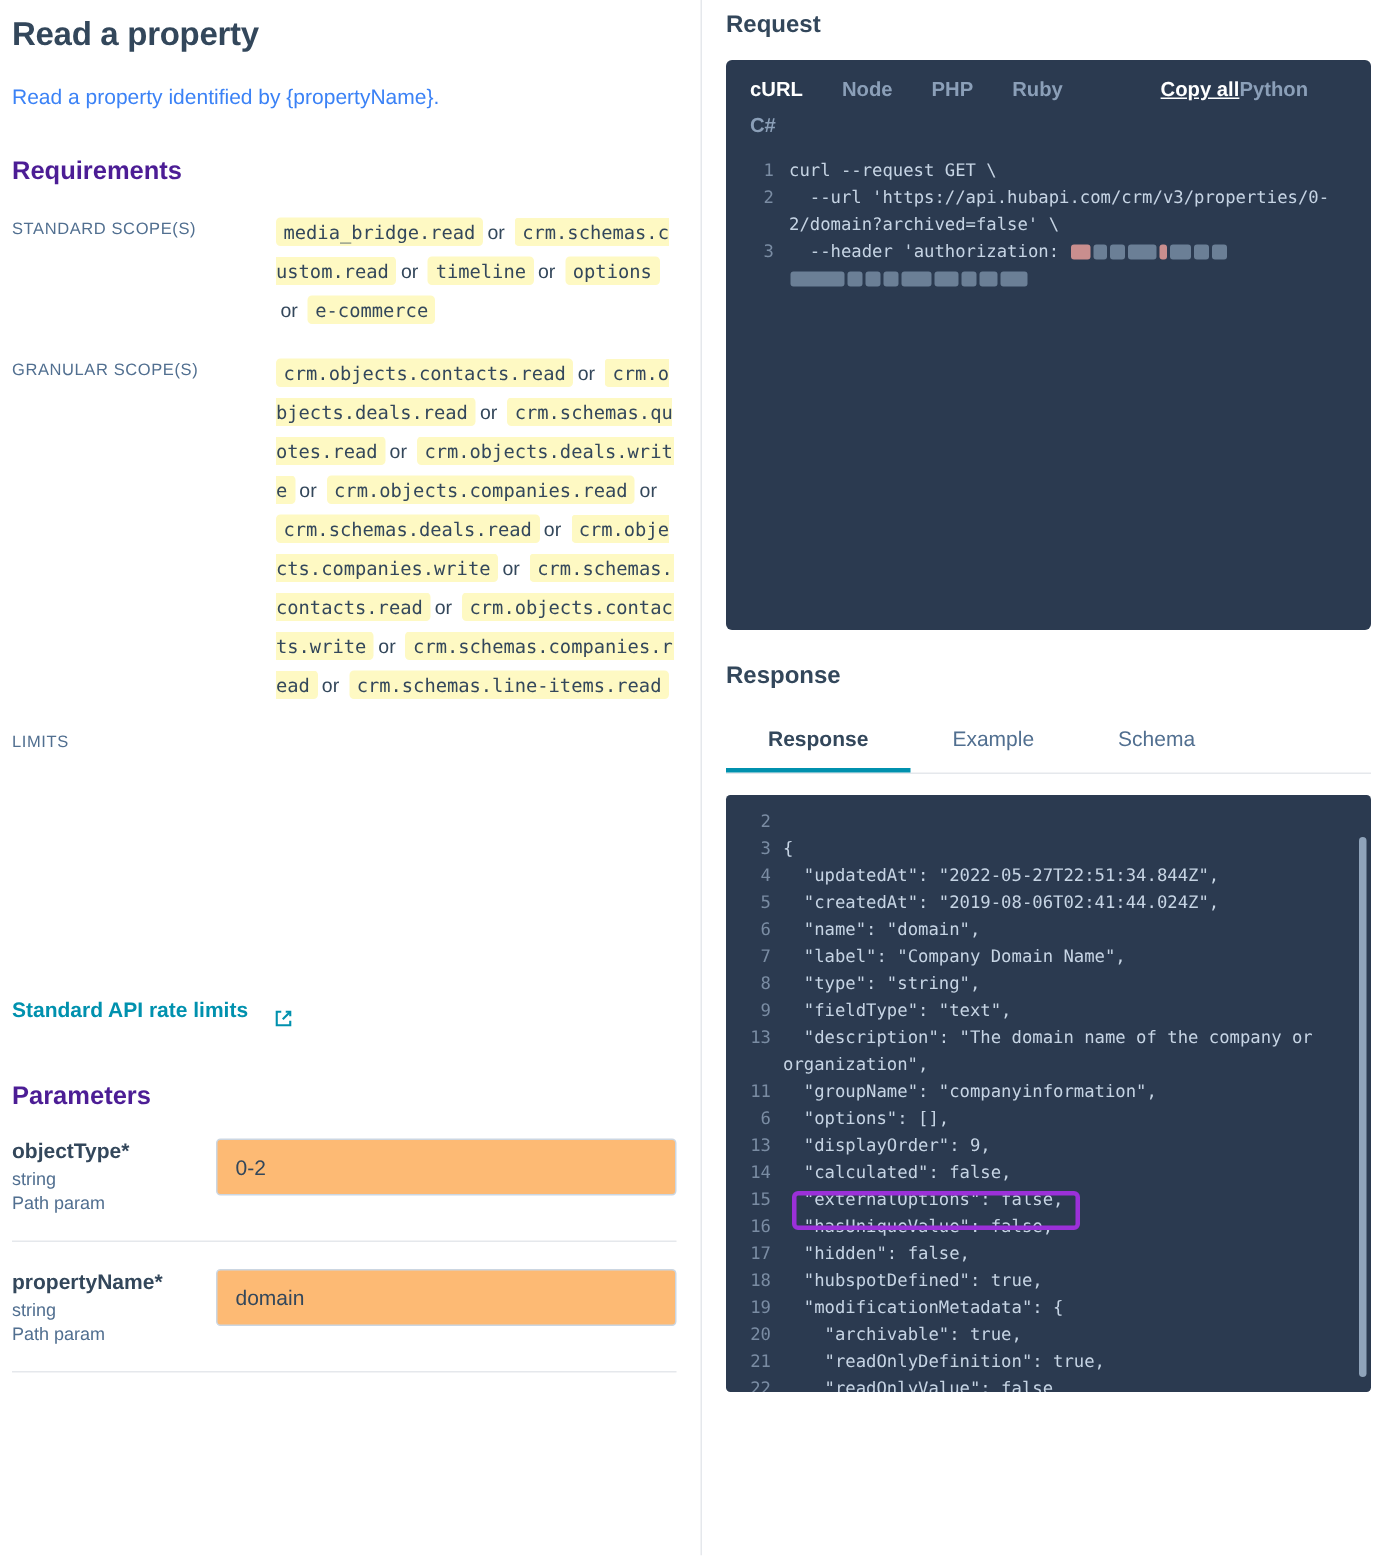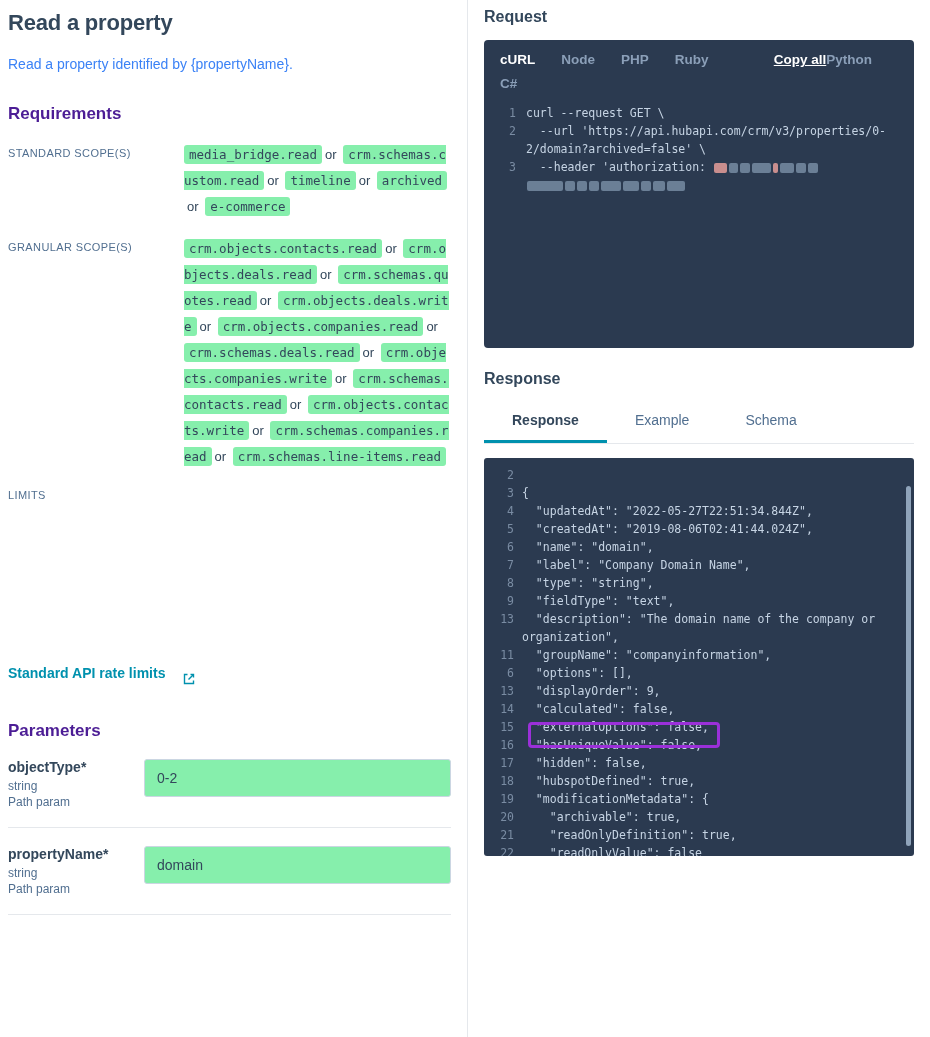--- a/index.html
+++ b/index.html
@@ -53,21 +53,21 @@
     flex: 0 0 176px;
     font-size: 11px;
     letter-spacing: 0.4px;
     color: #516f90;
     text-transform: uppercase;
     padding-top: 5px;
     font-weight: normal;
   }
   .req-values { flex: 1; font-size: 13px; line-height: 26px; color: #33475b; }
   code.chip {
-    background: #86efac;
+    background: #fef9c3;
     border-radius: 3px;
     padding: 2px 5px;
     font-family: "DejaVu Sans Mono", monospace;
     font-size: 12.5px;
     color: #33475b;
     white-space: normal;
     word-break: break-all;
   }
   .or { font-size: 13px; color: #33475b; margin: 0 3px; }
 
@@ -93,21 +93,21 @@
   .param-meta { width: 136px; flex: 0 0 136px; }
   .param-name { font-size: 14px; font-weight: bold; color: #33475b; }
   .param-name .star { color: #33475b; }
   .param-type { font-size: 12px; color: #516f90; margin-top: 4px; }
   .param-in { font-size: 12px; color: #516f90; margin-top: 2px; }
   .param-input {
     flex: 1;
     height: 38px;
     border: 1px solid #cbd6e2;
     border-radius: 3px;
-    background: #86efac;
+    background: #fdba74;
     padding: 0 12px;
     font-size: 14px;
     color: #33475b;
     font-family: "Liberation Sans", sans-serif;
     outline: none;
   }
 
   
   .right {
     width: 462px;
@@ -120,21 +120,21 @@
     font-weight: bold;
     color: #33475b;
     margin: 8px 0 0 0;
   }
   h3.panel-title.response { margin-top: 22px; }
 
   .code-panel {
     margin-top: 14px;
     background: #2b3a50;
     border-radius: 4px;
-    height: 308px;
+    height: 380px;
     position: relative;
     overflow: hidden;
   }
   .lang-tabs {
     display: flex;
     flex-wrap: wrap;
     padding: 12px 16px 0 16px;
     gap: 0px;
     align-items: center;
   }
@@ -256,21 +256,21 @@
       <h2 class="sec-title">Requirements</h2>
 
       <div class="req-table">
 
         <div class="req-row">
           <div class="req-label">STANDARD SCOPE(S)</div>
           <div class="req-values">
             <code class="chip">media_bridge.read</code><span class="or">or</span>
             <code class="chip">crm.schemas.custom.read</code><span class="or">or</span>
             <code class="chip">timeline</code><span class="or">or</span>
-            <code class="chip">archived</code><span class="or">or</span>
+            <code class="chip">options</code><span class="or">or</span>
             <code class="chip">e-commerce</code>
           </div>
         </div>
 
         <div class="req-row" style="margin-top:16px;">
           <div class="req-label">GRANULAR SCOPE(S)</div>
           <div class="req-values">
             <code class="chip">crm.objects.contacts.read</code><span class="or">or</span>
             <code class="chip">crm.objects.deals.read</code><span class="or">or</span>
             <code class="chip">crm.schemas.quotes.read</code><span class="or">or</span>

